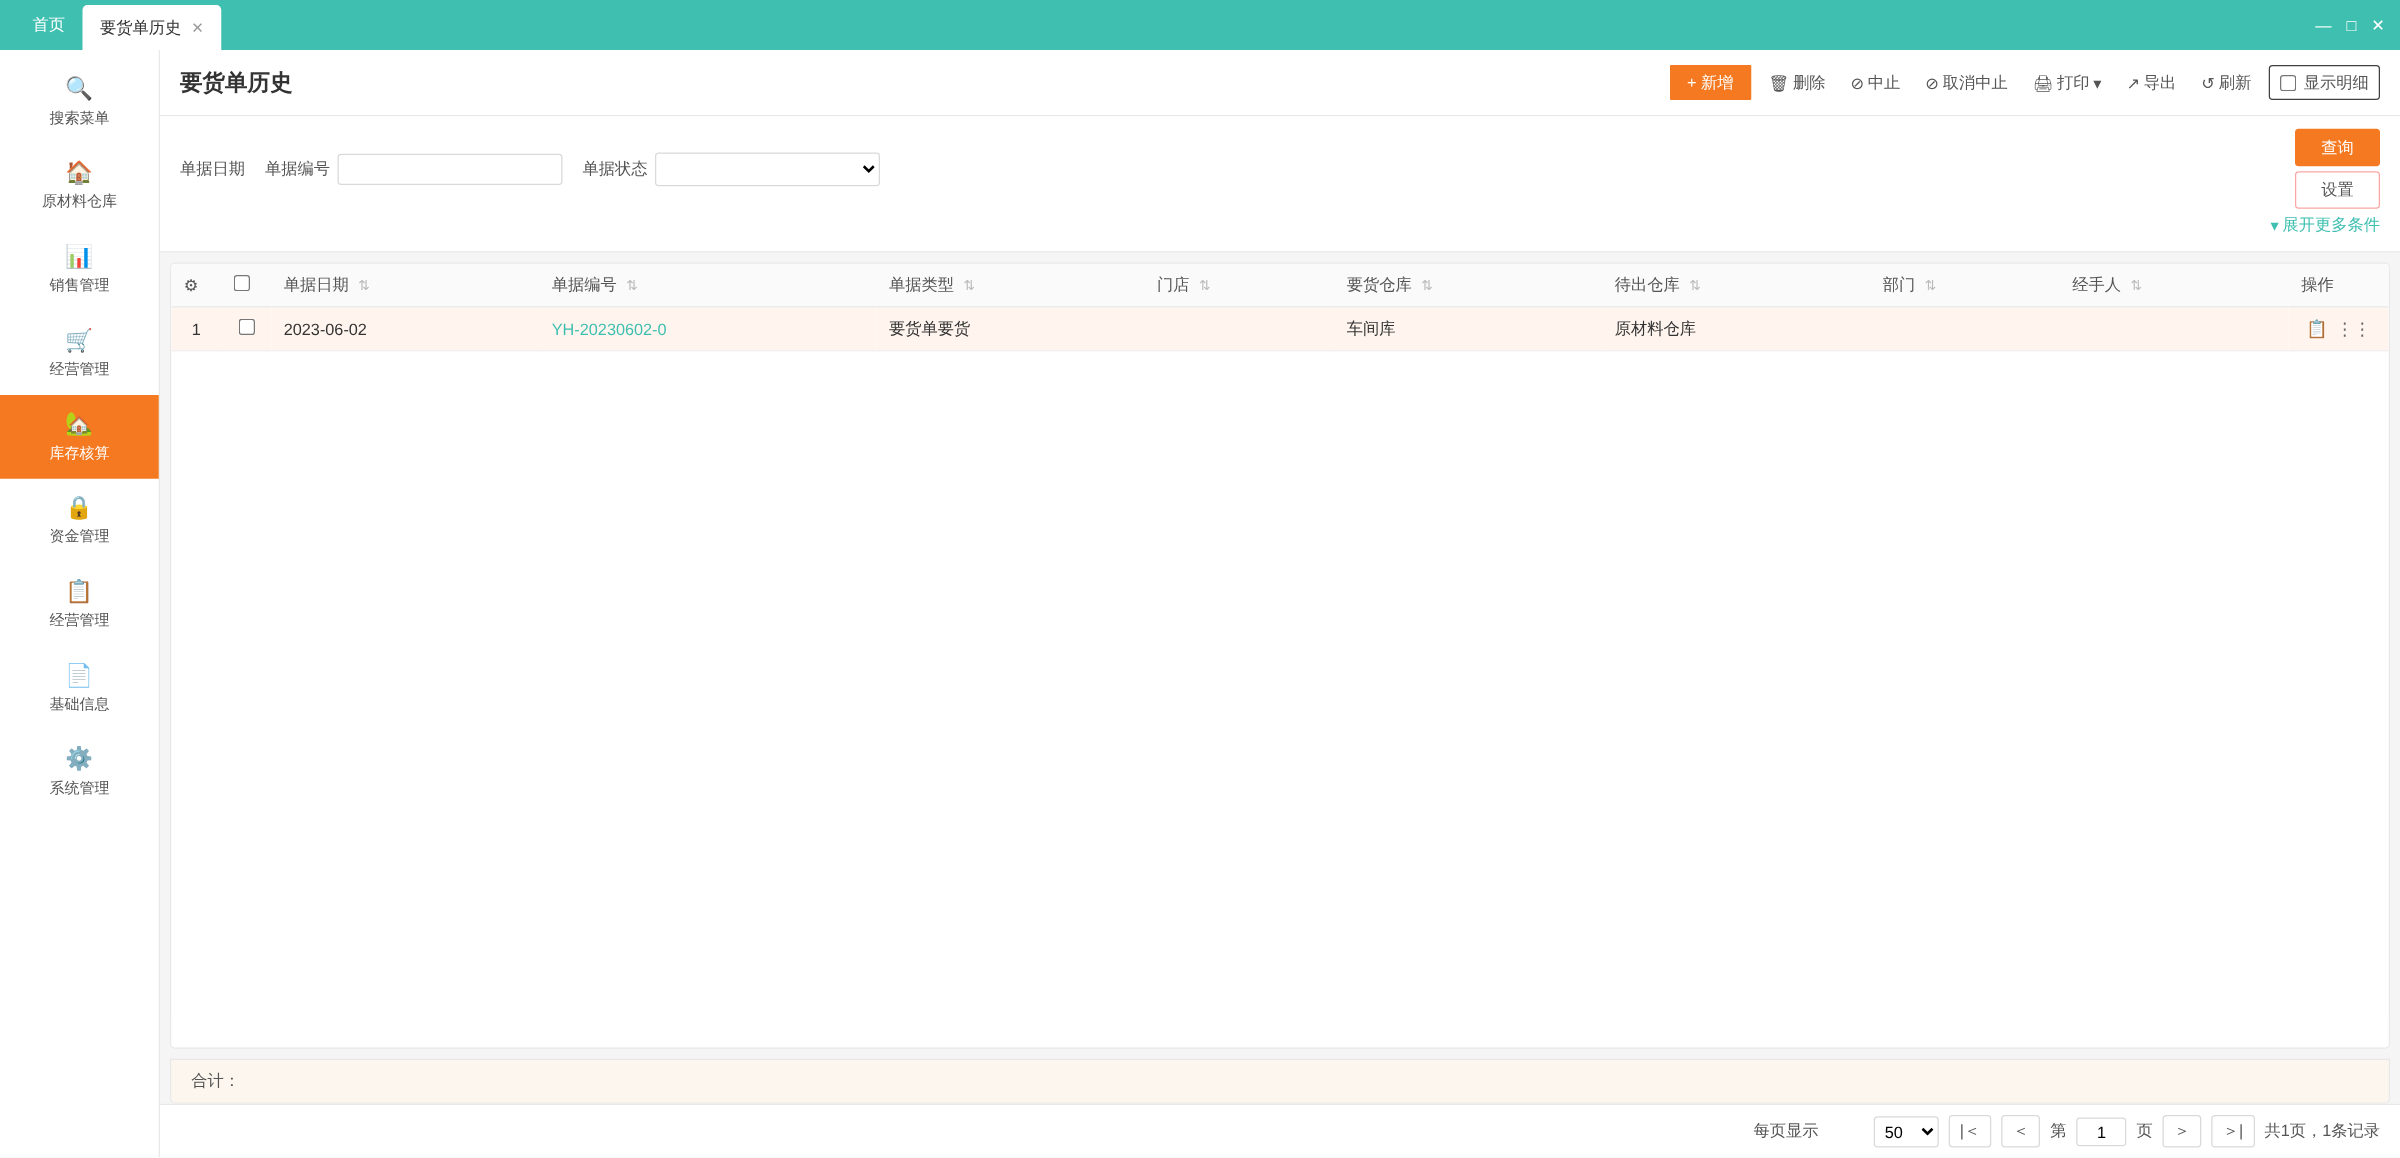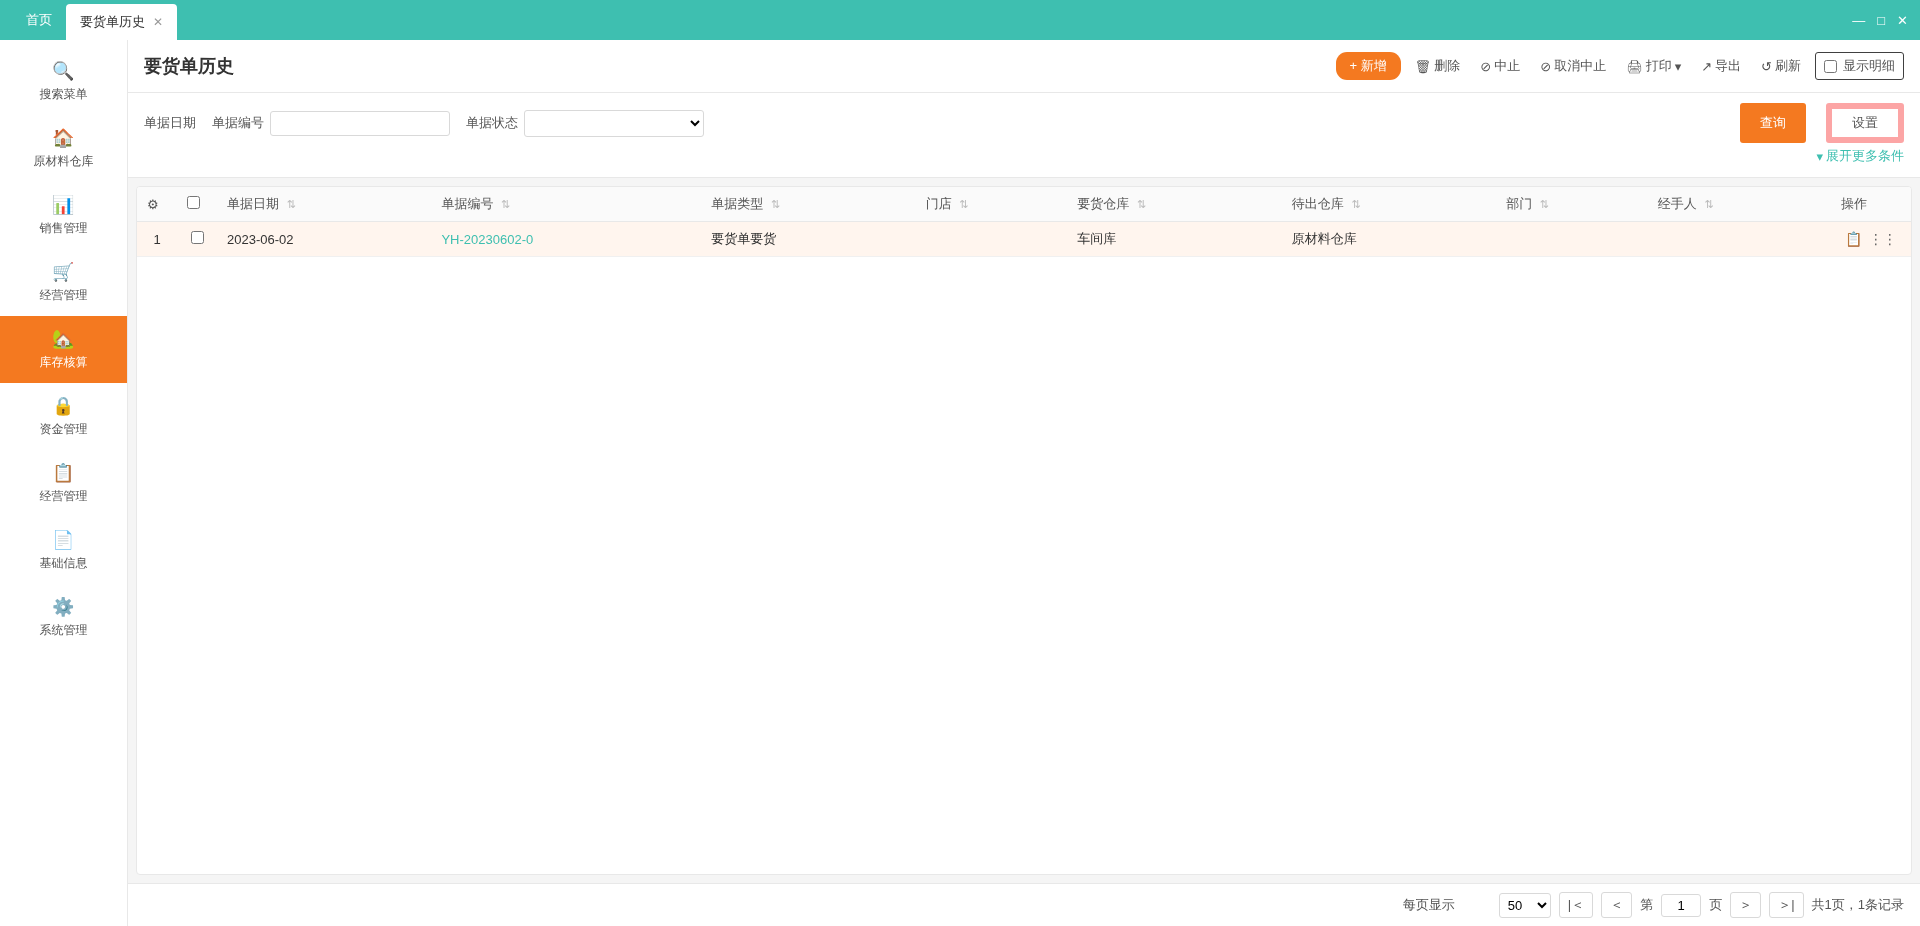--- a/index.html
+++ b/index.html
@@ -25,36 +25,36 @@
 
     
     .content { flex: 1; display: flex; flex-direction: column; overflow: hidden; background: #f5f5f5; }
 
     
     .page-header { background: #fff; padding: 12px 16px 0 16px; border-bottom: 1px solid #e8e8e8; flex-shrink: 0; }
     .page-title-row { display: flex; align-items: center; justify-content: space-between; margin-bottom: 12px; }
     .page-title { font-size: 18px; font-weight: bold; color: #333; }
     .toolbar { display: flex; align-items: center; gap: 8px; }
     .toolbar-btn { display: flex; align-items: center; gap: 3px; font-size: 13px; color: #555; cursor: pointer; padding: 4px 6px; border-radius: 3px; }
-    .toolbar-btn.primary { background: #f47920; color: #fff; padding: 5px 14px; border-radius: 11px; }
+    .toolbar-btn.primary { background: #f47920; color: #fff; padding: 5px 14px; border-radius: 1px; }
 
     
     .filter-bar { padding: 10px 16px 8px 16px; background: #fff; border-bottom: 1px solid #e8e8e8; flex-shrink: 0; }
     .filter-item { display: flex; align-items: center; gap: 6px; font-size: 13px; }
     .filter-label { color: #555; white-space: nowrap; }
     .date-filters { display: flex; align-items: center; gap: 4px; }
     .date-btn { padding: 2px 6px; border-radius: 3px; cursor: pointer; color: #555; font-size: 12px; }
     .date-btn.active { background: #f47920; color: #fff; border-radius: 10px; padding: 2px 8px; }
     .date-range { color: #888; font-size: 12px; margin-top: 2px; }
     .filter-input { border: 1px solid #d9d9d9; border-radius: 3px; padding: 4px 8px; font-size: 13px; outline: none; width: 180px; }
     .filter-select { border: 1px solid #d9d9d9; border-radius: 3px; padding: 4px 8px; font-size: 13px; outline: none; width: 180px; background: #fff; }
     .expand-btn { display: flex; align-items: center; gap: 3px; color: #3ebfb0; cursor: pointer; font-size: 13px; margin-left: auto; }
-    .filter-actions { display: flex; flex-direction: row; gap: 20px; margin-left: 8px; }
+    .filter-actions { display: flex; flex-direction: column; gap: 4px; margin-left: 8px; }
     .query-btn { background: #f47920; color: #fff; border: none; padding: 6px 20px; border-radius: 3px; cursor: pointer; font-size: 13px; }
-    .setting-btn { background: #fff; color: #555; border: 6px solid #fca5a5; padding: 5px 20px; border-radius: 3px; cursor: pointer; font-size: 13px; }
+    .setting-btn { background: #fff; color: #555; border: 1px solid #fca5a5; padding: 5px 20px; border-radius: 3px; cursor: pointer; font-size: 13px; }
 
     
     .table-area { flex: 1; overflow: auto; background: #fff; margin: 8px; border-radius: 4px; border: 1px solid #e8e8e8; display: flex; flex-direction: column; }
     .data-table { width: 100%; border-collapse: collapse; }
     .data-table th { background: #fafafa; border-bottom: 1px solid #e8e8e8; padding: 8px 10px; text-align: left; font-weight: normal; color: #555; font-size: 13px; white-space: nowrap; }
     .data-table td { border-bottom: 1px solid #f0f0f0; padding: 8px 10px; font-size: 13px; color: #333; white-space: nowrap; }
     .data-table tr.highlighted { background: #fff5ee; }
     .sort-icon { color: #bbb; margin-left: 4px; font-size: 11px; }
     .link-text { color: #3ebfb0; cursor: pointer; text-decoration: none; }
     .settings-col { width: 40px; text-align: center; }
@@ -274,20 +274,23 @@
               <div class="action-icons">
                 <span class="action-icon">📋</span>
                 <span class="action-icon">⋮⋮</span>
               </div>
             </td>
           </tr>
         </tbody>
       </table>
     </div>
 
+    <div class="summary-row">
+      <span>合计：</span>
+    </div>
 
     <div class="pagination">
       <span>每页显示</span>
       <select class="page-size-select">
         <option value="50">50</option>
         <option value="10">10</option>
         <option value="20">20</option>
         <option value="100">100</option>
       </select>
       <button class="pagination-btn">|＜</button>

